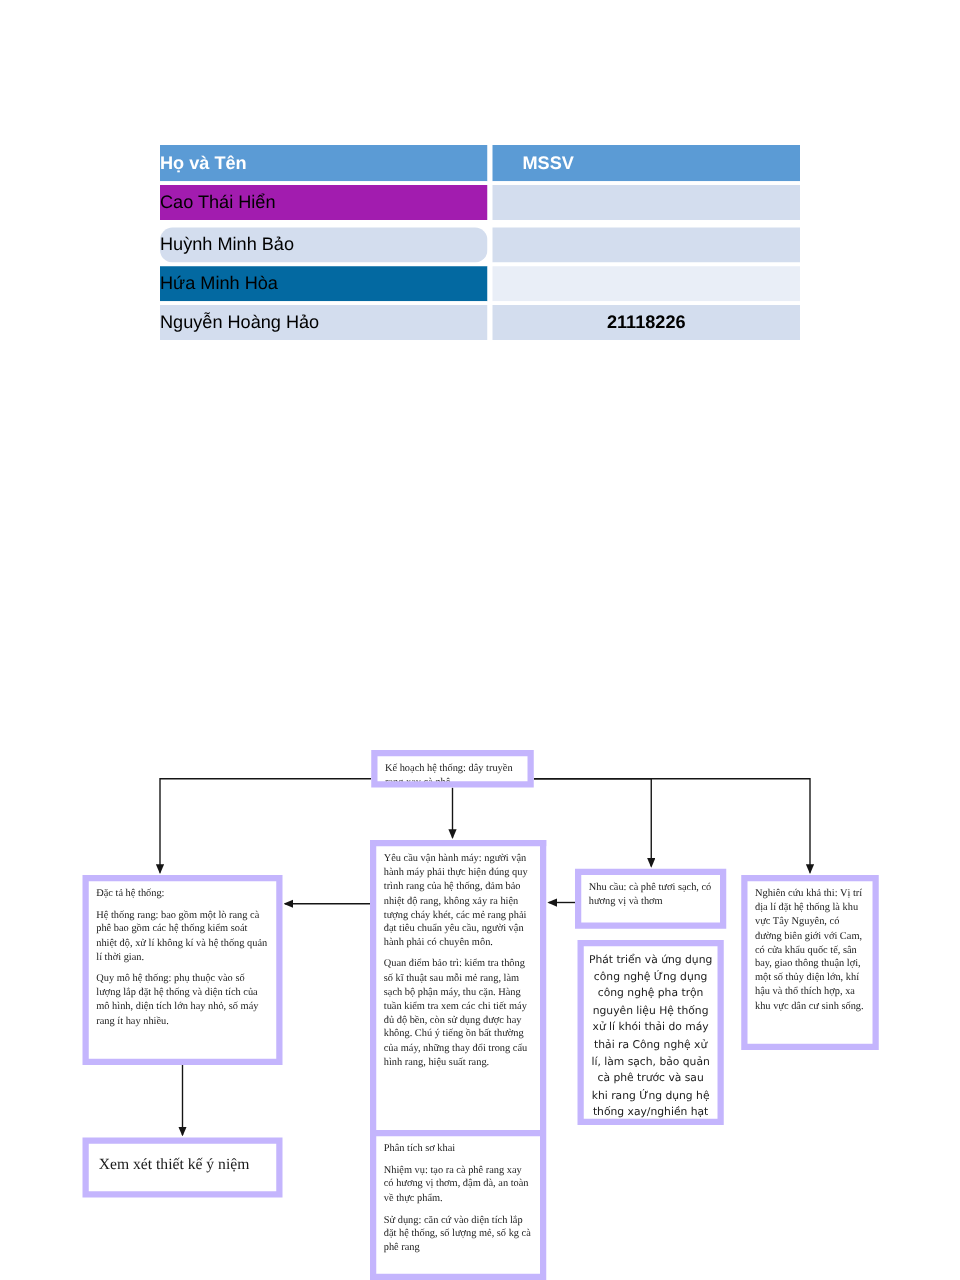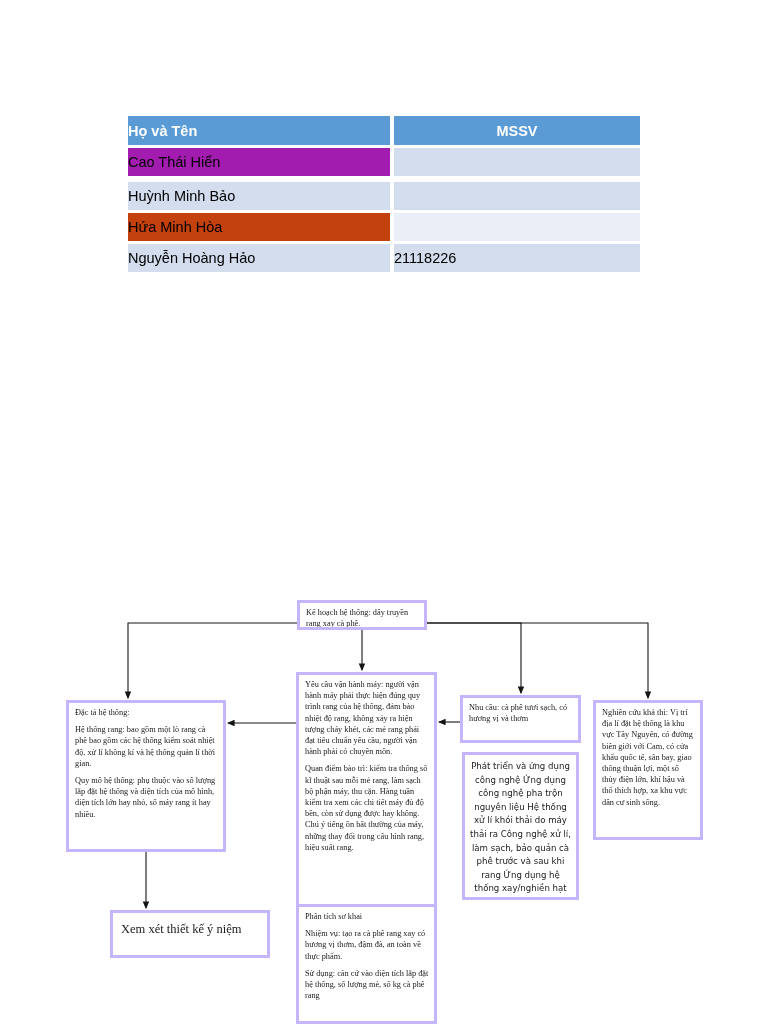--- a/index.html
+++ b/index.html
@@ -40,46 +40,46 @@
   }
   .col-name { width: 262px; }
   .col-id   { width: 246px; }
   .gap-col  { width: 4px; background: #ffffff; }
   .hdr {
     background: #5b9bd5;
     color: #ffffff;
     font-weight: bold;
     height: 29px;
   }
-  .hdr.col-id { text-align: center; }
+  .hdr.col-id { text-align: left; padding-left: 24px; }
   .row-a { background: #d3ddee; }
   .row-b { background: #e9eef7; }
   .sep-row td { height: 3px; background: #ffffff; padding: 0; }
-  .val-id { text-align: left; }
+  .val-id { text-align: center; font-weight: bold; }
 
   
   .flow {
     position: absolute;
     left: 0;
     top: 0;
     width: 768px;
     height: 1024px;
   }
   .flow svg {
     position: absolute;
     left: 0;
     top: 0;
     width: 768px;
     height: 1024px;
     pointer-events: none;
   }
   .node {
     position: absolute;
     box-sizing: border-box;
-    border: 3px solid #c4b5fd;
+    border: 5px solid #c4b5fd;
     background: #ffffff;
     font-family: "Liberation Serif", serif;
     font-size: 8.3px;
     line-height: 11.2px;
     color: #1a1a1a;
     padding: 4px 5px 4px 6px;
     overflow: hidden;
   }
   .node p { margin: 0 0 6px 0; }
   .node p:last-child { margin-bottom: 0; }
@@ -111,21 +111,20 @@
   }
   #node-apply p { margin: 0; }
   #node-feas {
     left: 593px; top: 700px; width: 110px; height: 140px;
   }
   #node-review {
     left: 66px; top: 910px; width: 160px; height: 48px;
     font-size: 12.5px;
     line-height: 20px;
     padding: 6px 8px;
-    margin-left: 44px;
   }
 </style>
 </head>
 <body>
 
 <table class="roster-table">
   <tbody>
     <tr>
       <td class="cell hdr col-name" style="background: rgb(91, 155, 213); color: rgb(255, 255, 255);">Họ và Tên</td>
       <td class="gap-col"></td>
@@ -148,32 +147,32 @@
         <td></td>
       </tr>
 
     <tr class="sep-row">
         <td></td>
         <td></td>
         <td></td>
       </tr>
 
     <tr>
-      <td class="cell row-a col-name" style="background: rgb(211, 221, 238);">Huỳnh Minh Bảo</td>
+      <td class="cell row-a col-name" style="background: rgb(211, 221, 238); border-radius: 10px;">Huỳnh Minh Bảo</td>
       <td class="gap-col"></td>
       <td class="cell row-a col-id val-id" style="background: rgb(211, 221, 238);"></td>
     </tr>
     <tr class="sep-row">
         <td></td>
         <td></td>
         <td></td>
       </tr>
 
     <tr>
-      <td class="cell row-b col-name" style="background: #c2410c;">Hứa Minh Hòa</td>
+      <td class="cell row-b col-name" style="background: #0369a1;">Hứa Minh Hòa</td>
       <td class="gap-col"></td>
       <td class="cell row-b col-id val-id" style="background: rgb(233, 238, 247);"></td>
     </tr>
     <tr class="sep-row">
         <td></td>
         <td></td>
         <td></td>
       </tr>
 
     <tr>

